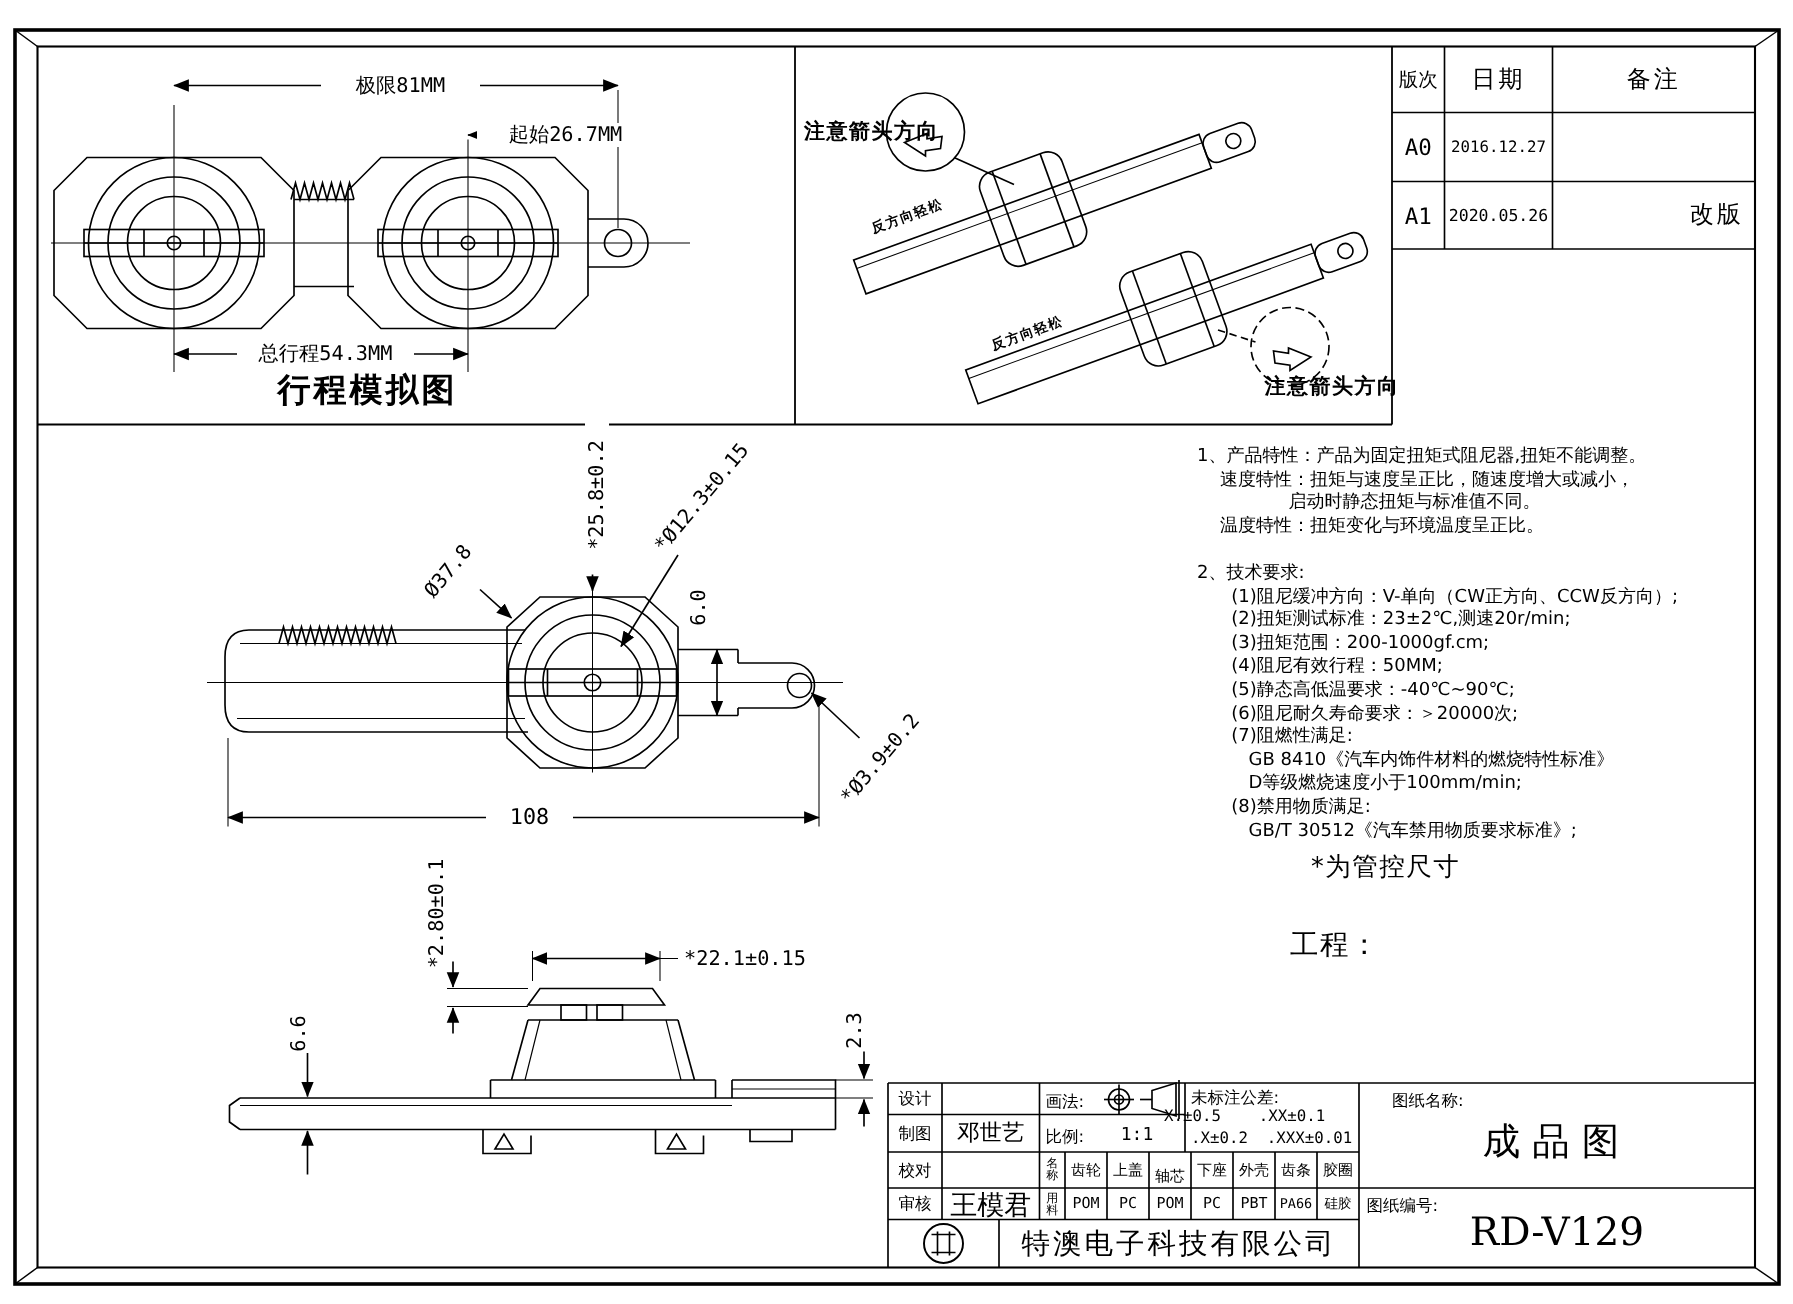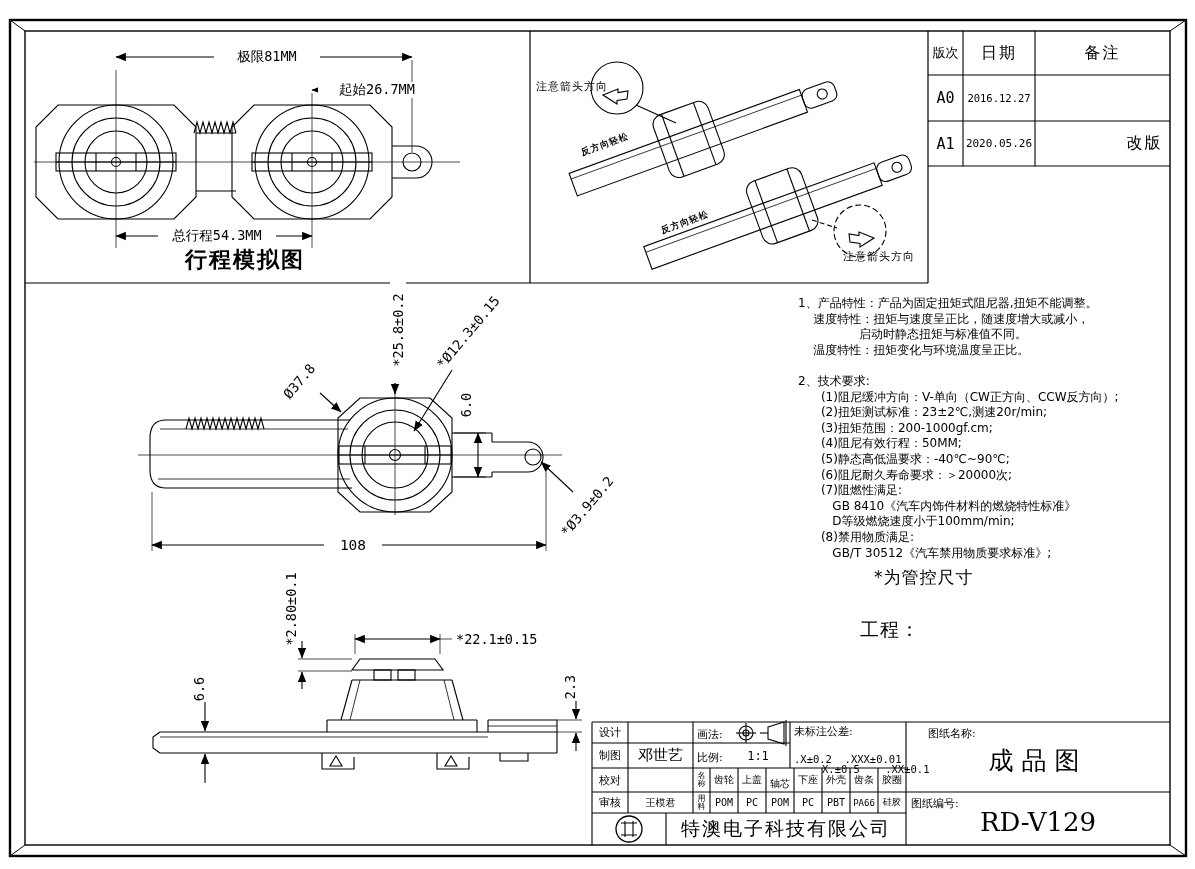--- a/index.html
+++ b/index.html
@@ -8,21 +8,21 @@
   svg{position:absolute;left:0;top:0;}
   .txt{position:absolute;white-space:pre;}
   .c{display:flex;align-items:center;justify-content:center;text-align:center;}
   .mono{font-family:"DejaVu Sans Mono",monospace;}
   .dim{font-family:"DejaVu Sans Mono",monospace;font-size:13.5px;}
   .bgw{background:#fff;padding:0 3px;}
   .rot90{transform:rotate(-90deg);transform-origin:center center;}
   .rot50{transform:rotate(-50deg);transform-origin:center center;}
   .rot20{transform:rotate(-20deg);transform-origin:center center;}
   .big-title{font-size:22px;font-weight:bold;letter-spacing:2px;}
-  .note-bold{font-size:11px;font-weight:normal;letter-spacing:1px;}
+  .note-bold{font-size:14px;font-weight:bold;letter-spacing:1px;}
   .tb-lab{font-size:11px;}
   .tiny{font-size:8px;line-height:8px;}
   .notes{font-size:12px;line-height:15.6px;}
 </style>
 </head>
 <body>
 
 <div id="sheet">
 
   <svg width="1195" height="869" viewBox="0 0 1195 869">
@@ -290,28 +290,28 @@
   <div class="txt" style="left:874px;top:566px;font-size:17px;letter-spacing:1px;">*为管控尺寸</div>
   <div class="txt" style="left:860px;top:617px;font-size:19px;letter-spacing:1px;">工程：</div>
 
   <div class="txt c tb-lab" style="left:593px;top:722px;width:34px;height:21px;">设计</div>
   <div class="txt c" style="left:628px;top:722px;width:65px;height:21px;font-size:13px;"></div>
   <div class="txt c tb-lab" style="left:593px;top:743px;width:34px;height:25px;">制图</div>
   <div class="txt c" style="left:628px;top:743px;width:65px;height:25px;font-size:15px;">邓世艺</div>
   <div class="txt c tb-lab" style="left:593px;top:768px;width:34px;height:24px;">校对</div>
   <div class="txt c" style="left:628px;top:768px;width:65px;height:24px;font-size:13px;"></div>
   <div class="txt c tb-lab" style="left:593px;top:792px;width:34px;height:21px;">审核</div>
-  <div class="txt c" style="left:628px;top:792px;width:65px;height:21px;font-size:10px;">王模君</div>
+  <div class="txt c" style="left:628px;top:792px;width:65px;height:21px;font-size:18px;">王模君</div>
 
   <div class="txt tb-lab" style="left:697px;top:727px;">画法:</div>
   <div class="txt tb-lab" style="left:697px;top:750px;">比例:</div>
   <div class="txt c mono" style="left:733px;top:743px;width:50px;height:25px;font-size:12px;">1:1</div>
 
   <div class="txt tb-lab" style="left:794px;top:724px;">未标注公差:</div>
-  <div class="txt mono" style="left:822px;top:738px;font-size:10.5px;margin-top:25px;">X.±0.5    .XX±0.1</div>
+  <div class="txt mono" style="left:776px;top:738px;font-size:10.5px;">X.±0.5    .XX±0.1</div>
   <div class="txt mono" style="left:794px;top:753px;font-size:10.5px;">.X±0.2  .XXX±0.01</div>
 
   <div class="txt c tiny" style="left:694px;top:768px;width:15px;height:24px;white-space:normal;word-break:break-all;">名称</div>
   <div class="txt c tiny" style="left:694px;top:792px;width:15px;height:21px;white-space:normal;word-break:break-all;">用料</div>
   <div class="txt c" style="left:710px;top:768px;width:28px;height:24px;font-size:10px;">齿轮</div>
   <div class="txt c" style="left:738px;top:768px;width:28px;height:24px;font-size:10px;">上盖</div>
   <div class="txt c" style="left:766px;top:768px;width:28px;height:32px;font-size:10px;">轴芯</div>
   <div class="txt c" style="left:794px;top:768px;width:28px;height:24px;font-size:10px;">下座</div>
   <div class="txt c" style="left:822px;top:768px;width:28px;height:24px;font-size:10px;">外壳</div>
   <div class="txt c" style="left:850px;top:768px;width:28px;height:24px;font-size:10px;">齿条</div>

